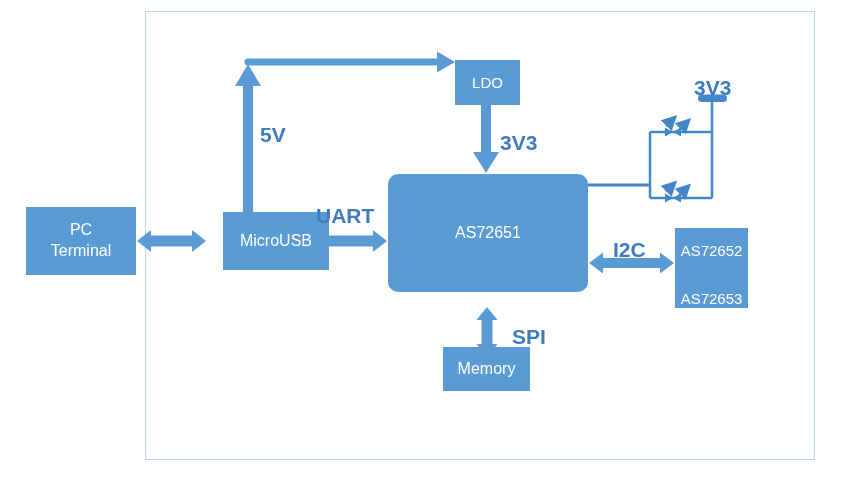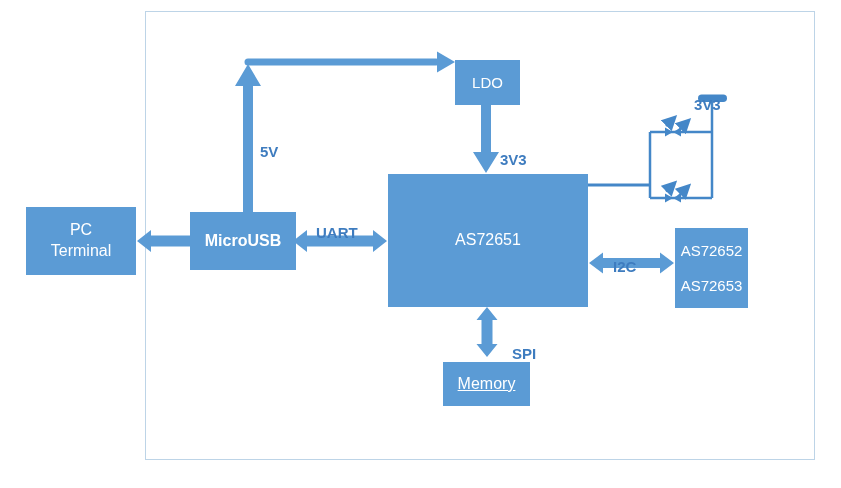--- a/index.html
+++ b/index.html
@@ -30,32 +30,31 @@
     align-items: center;
     justify-content: center;
     text-align: center;
     font-size: 16px;
     line-height: 1.3;
   }
   .block.small { font-size: 15px; }
   .sig-label {
     position: absolute;
     color: var(--label-text, #3E7CBF);
-    font-size: 15px;
+    font-size: 21px;
     font-weight: bold;
     white-space: nowrap;
-    margin-top: 20px;
   }
   .b-pc       { left: 26px;  top: 207px; width: 110px; height: 68px; }
-  .b-musb     { left: 190px; top: 212px; width: 106px;  height: 58px; font-weight: bold; }
+  .b-musb     { left: 223px; top: 212px; width: 106px;  height: 58px; }
   .b-ldo      { left: 455px; top: 40px;  width: 65px;  height: 45px; margin-top: 20px; }
-  .b-as72651  { left: 388px; top: 174px; width: 200px; height: 133px; }
+  .b-as72651  { left: 388px; top: 174px; width: 200px; height: 118px; border-radius: 10px; }
   .b-as72652  { left: 675px; top: 216px; width: 73px;  height: 46px; margin-top: 12px; }
-  .b-as72653  { left: 675px; top: 264px; width: 73px;  height: 44px; }
-  .b-memory   { left: 443px; top: 362px; width: 87px;  height: 44px; text-decoration: underline; }
+  .b-as72653  { left: 675px; top: 264px; width: 73px;  height: 44px; justify-content: flex-end; }
+  .b-memory   { left: 443px; top: 347px; width: 87px;  height: 44px; }
   .l-5v       { left: 260px; top: 123px; }
   .l-uart     { left: 316px; top: 204px; }
   .l-3v3-ldo  { left: 500px; top: 131px; }
   .l-3v3-led  { left: 694px; top: 76px;  }
   .l-i2c      { left: 613px; top: 238px; }
   .l-spi      { left: 512px; top: 325px; }
 </style>
 </head>
 <body>
 

